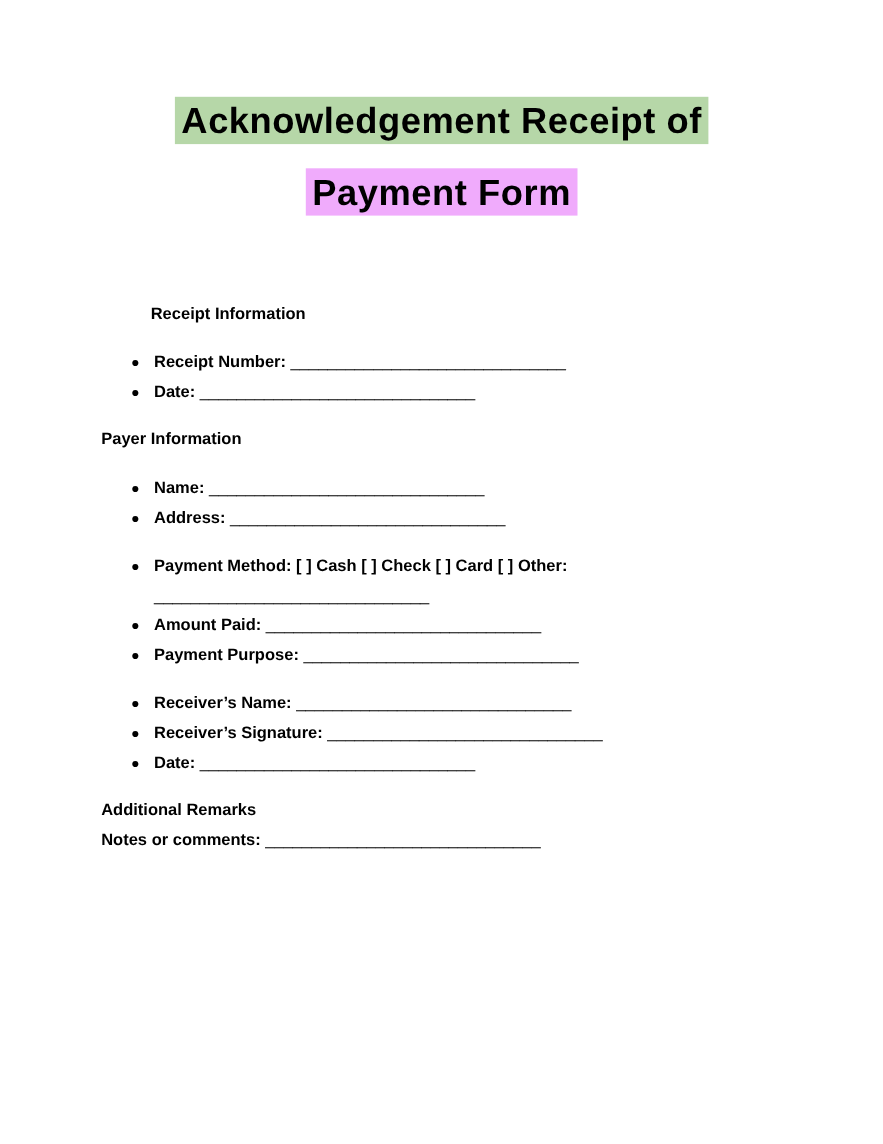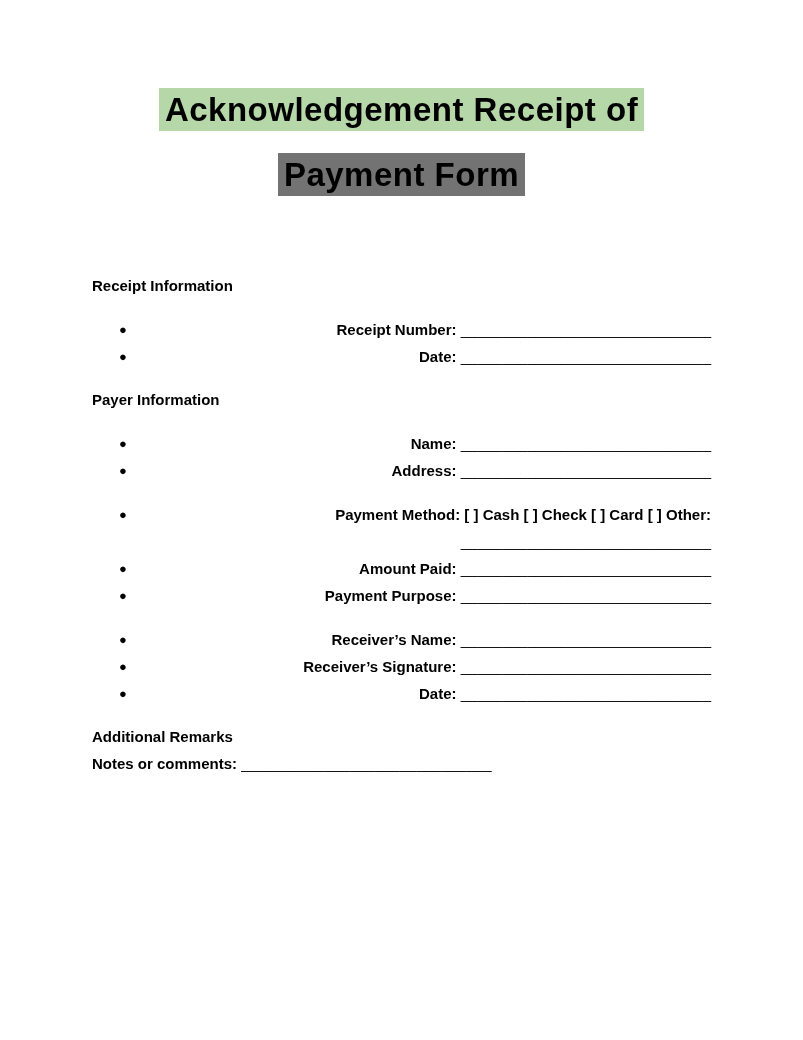--- a/index.html
+++ b/index.html
@@ -36,32 +36,32 @@
   }
   
   .sec-h {
     font-size: 15px;
     font-weight: 700;
     line-height: 27px;
     margin: 16px 0 0 0;
   }
   .sec-h.first {
     margin-top: 65px;
+    margin-left: 45px;
   }
   
   ul.fields {
     margin: 17px 0 0 0;
     padding: 0 0 0 48px;
     list-style: none;
     font-size: 15px;
   }
   ul.fields li {
     position: relative;
     line-height: 27px;
-    text-align: right;
   }
   ul.fields li::before {
     content: "●";
     position: absolute;
     left: -21px;
     top: 0;
     font-size: 13px;
   }
   .lbl { font-weight: 700; }
   .blank { font-weight: 400; letter-spacing: 0; }
@@ -88,21 +88,21 @@
   }
 </style>
 </head>
 <body>
 
 <div class="page">
   <div class="content">
 
     <h1 class="doc-title">
       <div class="title-line"><span class="hl" style="background-color: rgb(182, 215, 168);">Acknowledgement Receipt of</span></div>
-      <div class="title-line"><span class="hl" style="background-color: #737373;">Payment Form</span></div>
+      <div class="title-line"><span class="hl" style="background-color: #f0abfc;">Payment Form</span></div>
     </h1>
 
     <section>
       <h2 class="sec-h first">Receipt Information</h2>
       <ul class="fields">
         <li>
           <span class="lbl">Receipt Number:</span>
           <span class="blank">______________________________</span>
         </li>
         <li>

